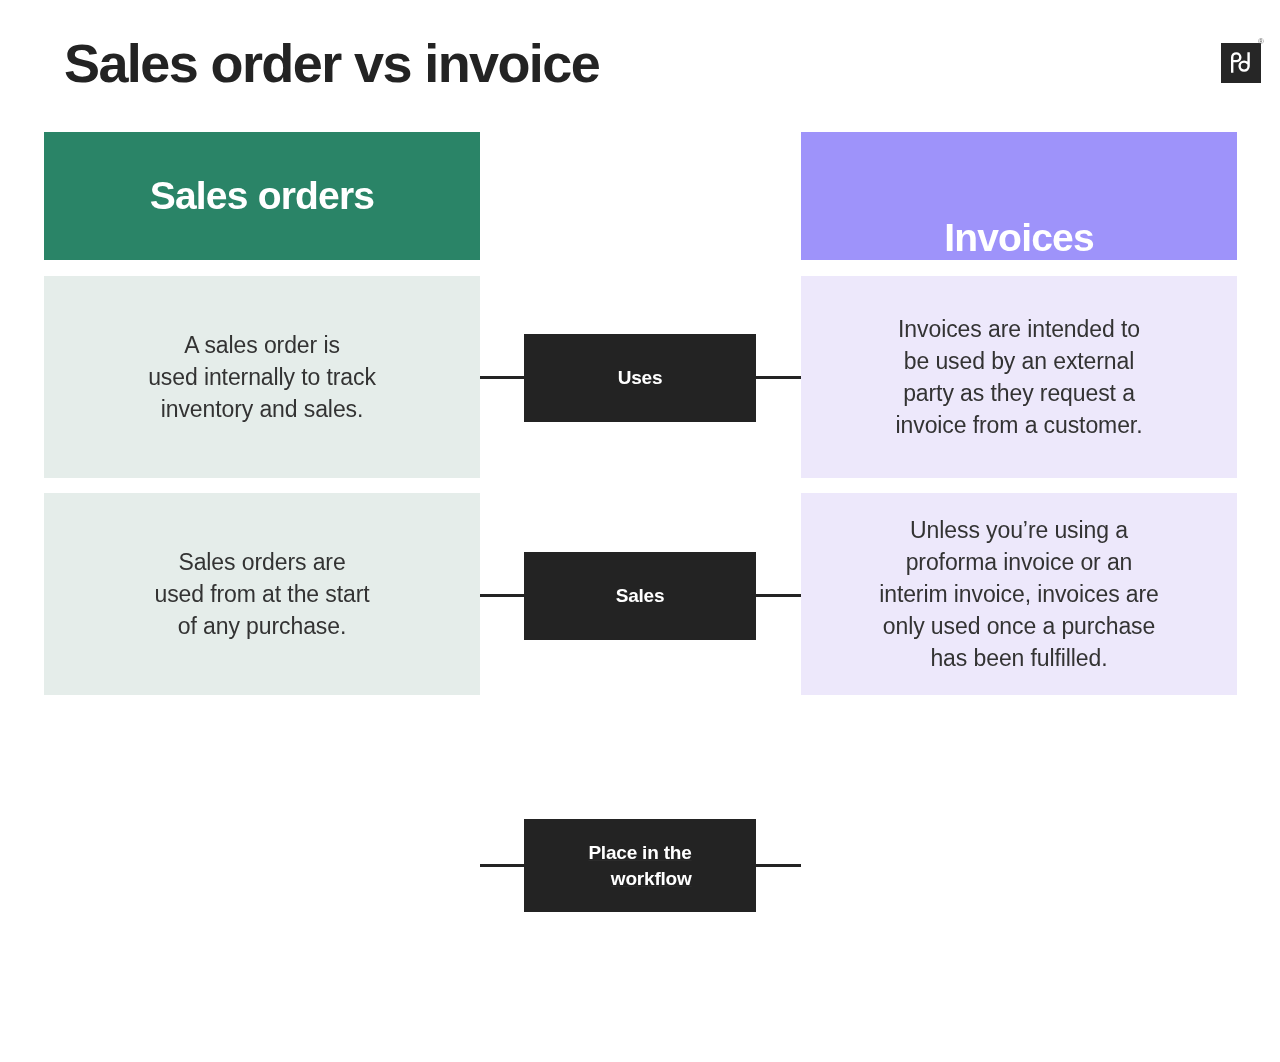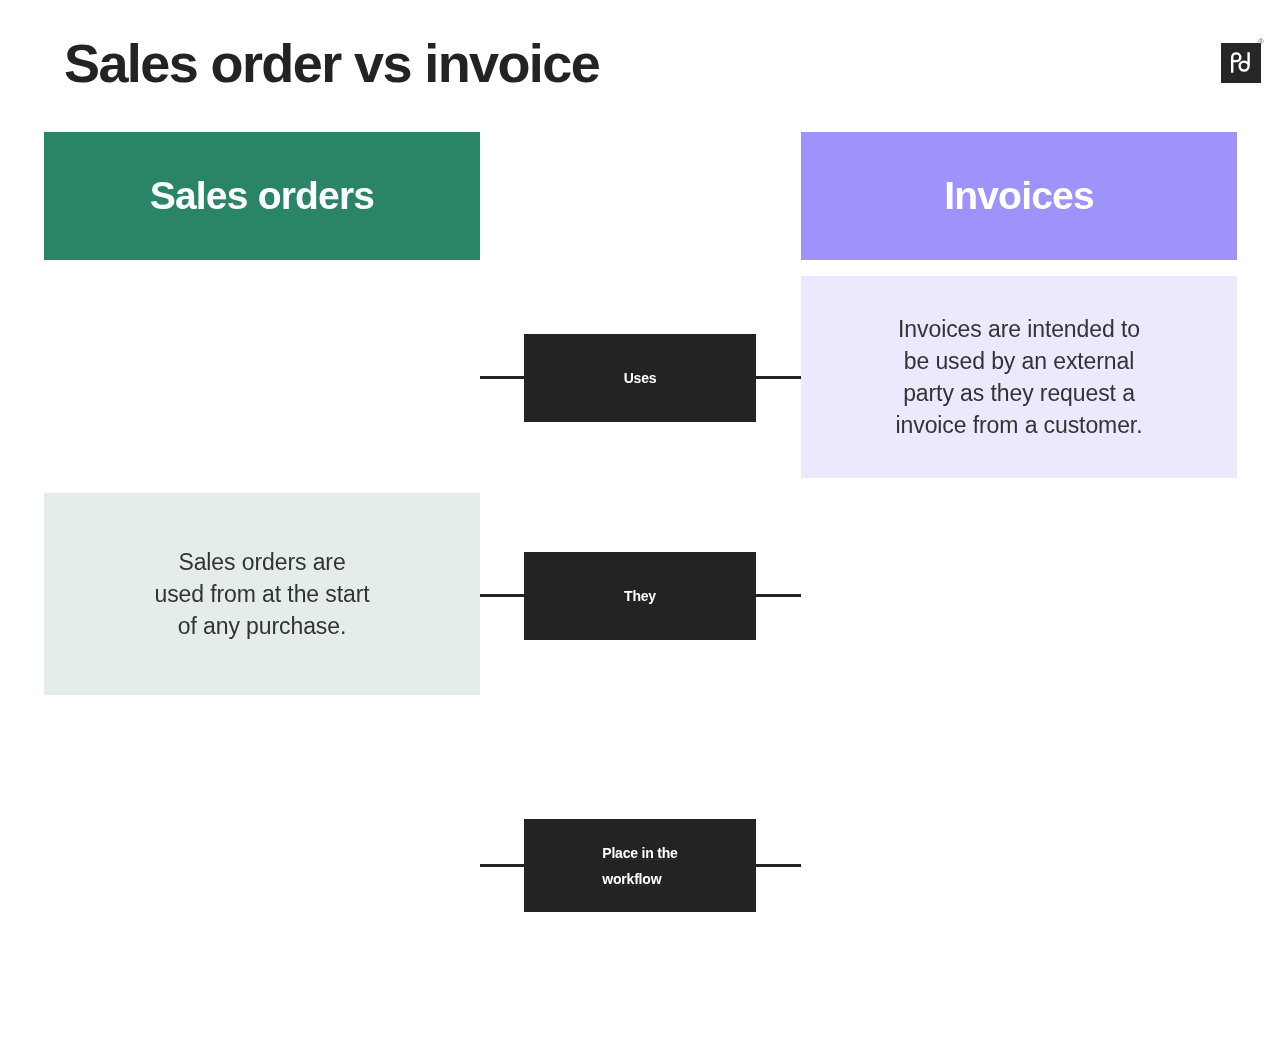--- a/index.html
+++ b/index.html
@@ -72,21 +72,21 @@
   }
 
   .col-head {
     position: absolute;
     height: 128px;
     display: flex;
     align-items: center;
     justify-content: center;
   }
   .col-head-left  { left: 44px;  top: 132px; width: 436px; background: #2A8467; }
-  .col-head-right { left: 801px; top: 132px; width: 436px; background: #9E93FA; }
+  .col-head-right { left: 801px; top: 132px; width: 436px; background: #9E93FA; align-items: flex-end; }
   .col-head-label {
     color: #FFFFFF;
     font-size: 39px;
     line-height: 44px;
     font-weight: 700;
     letter-spacing: -0.8px;
   }
 
   .cell {
     position: absolute;
@@ -124,24 +124,24 @@
     width: 232px;
     background: #232323;
     display: flex;
     align-items: center;
     justify-content: center;
     box-sizing: border-box;
     padding: 6px 10px;
   }
   .badge-label {
     color: #FFFFFF;
-    font-size: 14px;
+    font-size: 19px;
     line-height: 26px;
     font-weight: 700;
-    text-align: left;
+    text-align: right;
     letter-spacing: -0.2px;
     white-space: pre-line;
   }
 
   .mid1 { top: 334px; height: 88px; }
   .mid2 { top: 552px; height: 88px; }
   .mid3 { top: 819px; height: 93px; text-decoration: underline; }
 
   .line1 { top: 376px; }
   .line2 { top: 594px; }
@@ -169,41 +169,53 @@
 
   <div class="compare">
 
     <div class="col-head col-head-left">
       <span class="col-head-label">Sales orders</span>
     </div>
     <div class="col-head col-head-right">
       <span class="col-head-label">Invoices</span>
     </div>
 
+    <div class="cell cell-left row1">
+      <span class="cell-text">A sales order is
+used internally to track
+inventory and sales.</span>
+    </div>
     <div class="cell cell-right row1">
       <span class="cell-text">Invoices are intended to
 be used by an external
 party as they request a
 invoice from a customer.</span>
     </div>
     <div class="connector line-left line1"></div>
     <div class="connector line-right line1"></div>
     <div class="badge mid1">
       <span class="badge-label">Uses</span>
     </div>
 
     <div class="cell cell-left row2">
       <span class="cell-text">Sales orders are
 used from at the start
 of any purchase.</span>
     </div>
+    <div class="cell cell-right row2">
+      <span class="cell-text">Unless you’re using a
+proforma invoice or an
+interim invoice, invoices are
+only used once a purchase
+has been fulfilled.</span>
+    </div>
     <div class="connector line-left line2"></div>
     <div class="connector line-right line2"></div>
     <div class="badge mid2">
-      <span class="badge-label">They</span>
+      <span class="badge-label">Sales</span>
     </div>
 
     <div class="connector line-left line3"></div>
     <div class="connector line-right line3"></div>
     <div class="badge mid3">
       <span class="badge-label">Place in the
 workflow</span>
     </div>
 
   </div>

